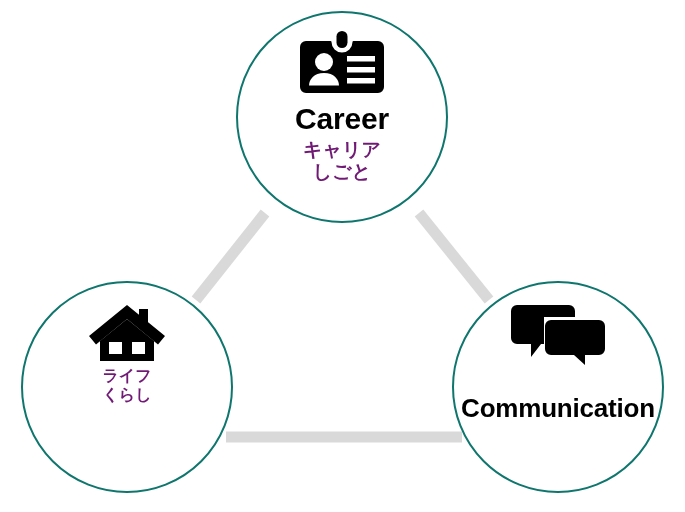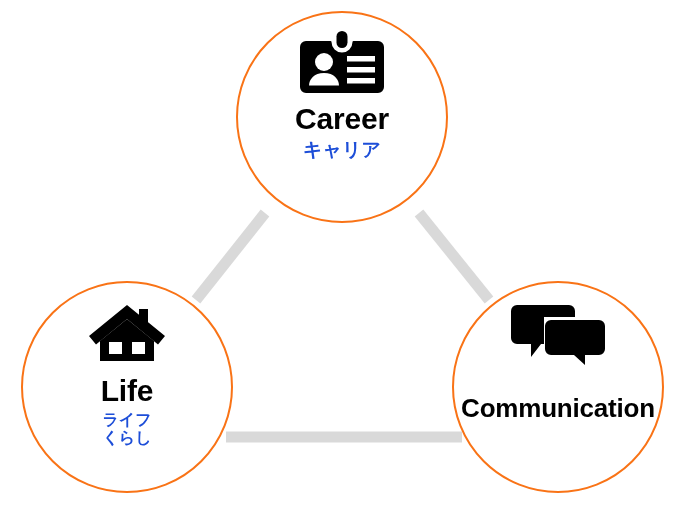--- a/index.html
+++ b/index.html
@@ -26,21 +26,21 @@
     top: 0;
     width: 685px;
     height: 512px;
   }
   .node {
     position: absolute;
     width: 212px;
     height: 212px;
     border-radius: 50%;
     background: #ffffff;
-    border: 2px solid #f97316;
+    border: 2px solid #0f766e;
     box-sizing: border-box;
     display: flex;
     flex-direction: column;
     align-items: center;
     justify-content: flex-start;
     z-index: 3;
   }
   .node-career {
     left: 236px;
     top: 11px;
@@ -67,21 +67,21 @@
     color: #000000;
     letter-spacing: -0.2px;
     white-space: nowrap;
     line-height: 1.05;
   }
   .node-career .label-en { font-size: 30px; margin-top: 10px; }
   .node-life   .label-en { font-size: 30px; margin-top: 12px; }
   .node-comm   .label-en { font-size: 26px; margin-top: 10px; }
 
   .label-jp {
-    color: #1d4ed8;
+    color: #701a75;
     font-weight: bold;
     white-space: nowrap;
     line-height: 1.18;
     text-align: center;
   }
   .node-career .label-jp { font-size: 19px; margin-top: 4px; }
   .node-life   .label-jp { font-size: 16px; margin-top: 4px; }
   .node-comm   .label-jp { font-size: 16px; margin-top: 4px; }
   .label-jp .jp-line { display: block; }
   .node-comm .label-jp .jp-line:first-child { letter-spacing: 0.5px; }
@@ -113,38 +113,38 @@
         <path d="M24,42 c-10,0 -15,6.5 -15,12.5 h30 c0,-6 -5,-12.5 -15,-12.5 Z" fill="#ffffff"></path>
 
         <rect x="47" y="25" width="28" height="5.5" fill="#ffffff"></rect>
         <rect x="47" y="36" width="28" height="5.5" fill="#ffffff"></rect>
         <rect x="47" y="47" width="28" height="5.5" fill="#ffffff"></rect>
       </svg>
     </span>
     <div class="label-en">Career</div>
     <div class="label-jp">
       <span class="jp-line">キャリア</span>
+      <span class="jp-line">しごと</span>
     </div>
   </div>
 
   <div class="node node-life">
     <span class="node-icon">
       <svg width="76" height="60" viewBox="0 0 76 60" aria-hidden="true">
 
         <rect x="50" y="6" width="9" height="19" fill="#000000"></rect>
 
         <path d="M38,2 L76,33 L69,41.5 L38,16 L7,41.5 L0,33 Z" fill="#000000"></path>
 
         <path d="M38,16 L65,38 V58 H11 V38 Z" fill="#000000"></path>
 
         <rect x="20" y="39" width="13" height="12" fill="#ffffff"></rect>
         <rect x="43" y="39" width="13" height="12" fill="#ffffff"></rect>
       </svg>
     </span>
-    <div class="label-en">Life</div>
     <div class="label-jp">
       <span class="jp-line">ライフ</span>
       <span class="jp-line">くらし</span>
     </div>
   </div>
 
   <div class="node node-comm">
     <span class="node-icon">
       <svg width="94" height="60" viewBox="0 0 94 60" aria-hidden="true">
 

